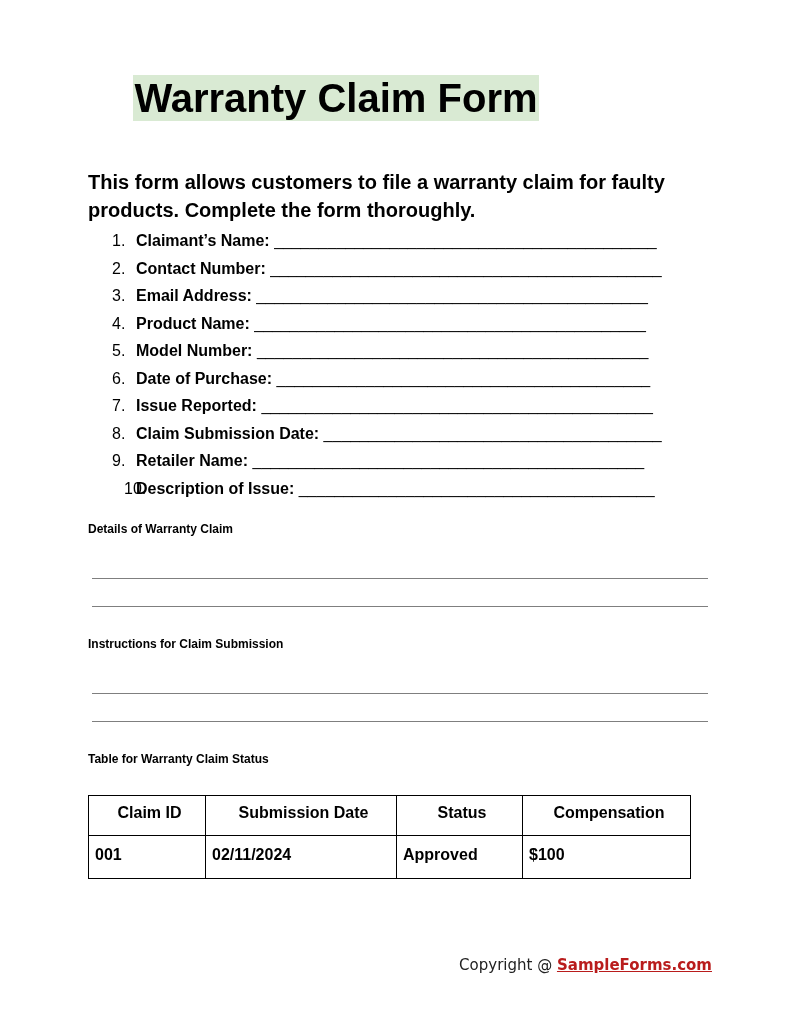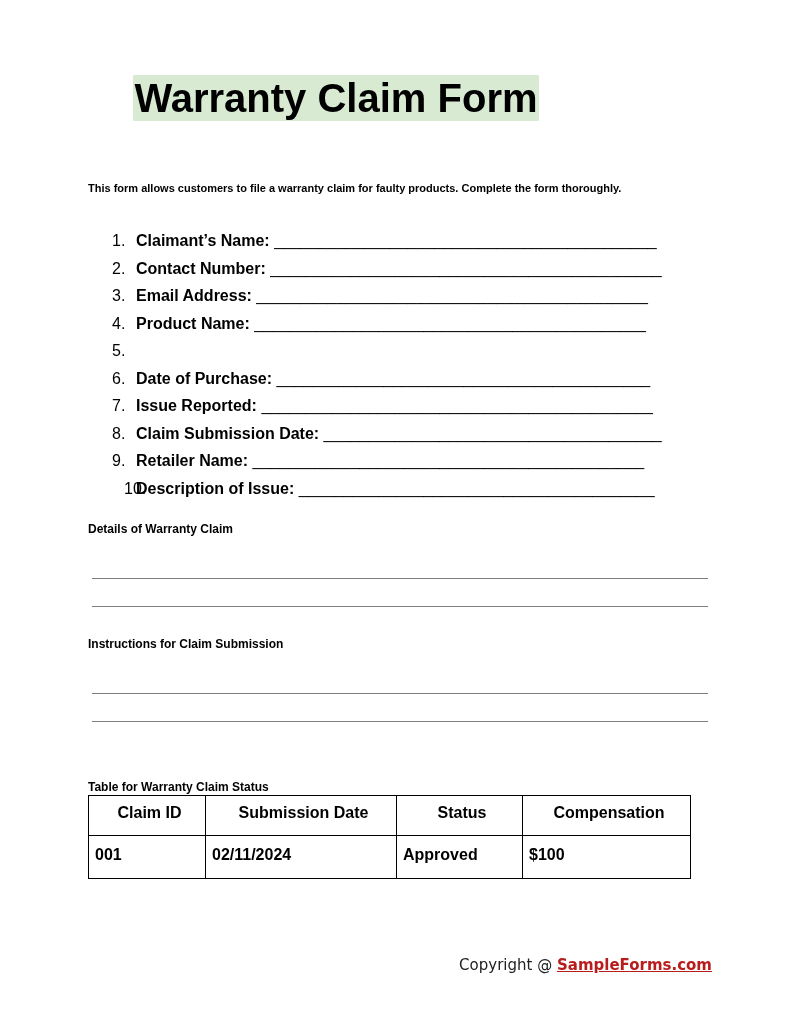--- a/index.html
+++ b/index.html
@@ -1,19 +1,19 @@
 <!DOCTYPE html>
 <html><head>
 <meta charset="utf-8">
 <style>
   html, body { margin: 0; padding: 0; background: #ffffff; }
   body { width: 802px; height: 1026px; position: relative; font-family: "Liberation Sans", sans-serif; color: #000; }
   .title-wrap { position: absolute; top: 75px; left: 0; width: 672px; text-align: center; }
   .title { display: inline-block; background: #d9ead3; font-size: 40px; font-weight: bold; line-height: 46px; padding: 0 1px; letter-spacing: 0px; }
-  .intro { position: absolute; top: 174px; left: 88px; width: 630px; font-size: 11px; font-weight: bold; line-height: 28px; }
+  .intro { position: absolute; top: 168px; left: 88px; width: 630px; font-size: 20px; font-weight: bold; line-height: 28px; }
   .fields { position: absolute; top: 227px; left: 88px; width: 640px; margin: 0; padding: 0; list-style: none; }
   .fields li { height: 27.5px; line-height: 27.5px; font-size: 16px; white-space: nowrap; position: relative; }
   .fields .num { position: absolute; left: 24px; font-weight: normal; }
   .fields .lbl { position: absolute; left: 48px; font-weight: bold; }
   .fields .line { font-weight: normal; }
   .section-h { position: absolute; left: 88px; font-size: 12px; font-weight: bold; }
   .rule { position: absolute; left: 92px; width: 616px; height: 0; border-top: 1px solid #7f7f7f; }
   table.status { position: absolute; top: 795px; left: 88px; border-collapse: collapse; font-size: 16px; font-weight: bold; }
   table.status th, table.status td { border: 1px solid #000; vertical-align: top; }
   table.status th { height: 40px; padding: 8px 6px 0 11px; box-sizing: border-box; }
@@ -42,20 +42,21 @@
   <li>
       <span class="num">3.</span>
       <span class="lbl"><span>Email Address:</span> <span class="line">____________________________________________</span></span>
     </li>
   <li>
       <span class="num">4.</span>
       <span class="lbl"><span>Product Name:</span> <span class="line">____________________________________________</span></span>
     </li>
   <li>
       <span class="num">5.</span>
+      <span class="lbl"><span>Model Number:</span> <span class="line">____________________________________________</span></span>
     </li>
   <li>
       <span class="num">6.</span>
       <span class="lbl"><span>Date of Purchase:</span> <span class="line">__________________________________________</span></span>
     </li>
   <li>
       <span class="num">7.</span>
       <span class="lbl"><span>Issue Reported:</span> <span class="line">____________________________________________</span></span>
     </li>
   <li>
@@ -73,21 +74,21 @@
 </ul>
 
 <div class="section-h" style="top:522px;">Details of Warranty Claim</div>
 <div class="rule" style="top:578px;"></div>
 <div class="rule" style="top:606px;"></div>
 
 <div class="section-h" style="top:637px;">Instructions for Claim Submission</div>
 <div class="rule" style="top:693px;"></div>
 <div class="rule" style="top:721px;"></div>
 
-<div class="section-h" style="top:780px;">Table for Warranty Claim Status</div>
+<div class="section-h" style="top:752px;">Table for Warranty Claim Status</div>
 
 <table class="status">
   <thead>
     <tr>
       <th style="width:117px;">Claim ID</th>
       <th style="width:191px;">Submission Date</th>
       <th style="width:126px;">Status</th>
       <th style="width:168px;">Compensation</th>
     </tr>
   </thead>

